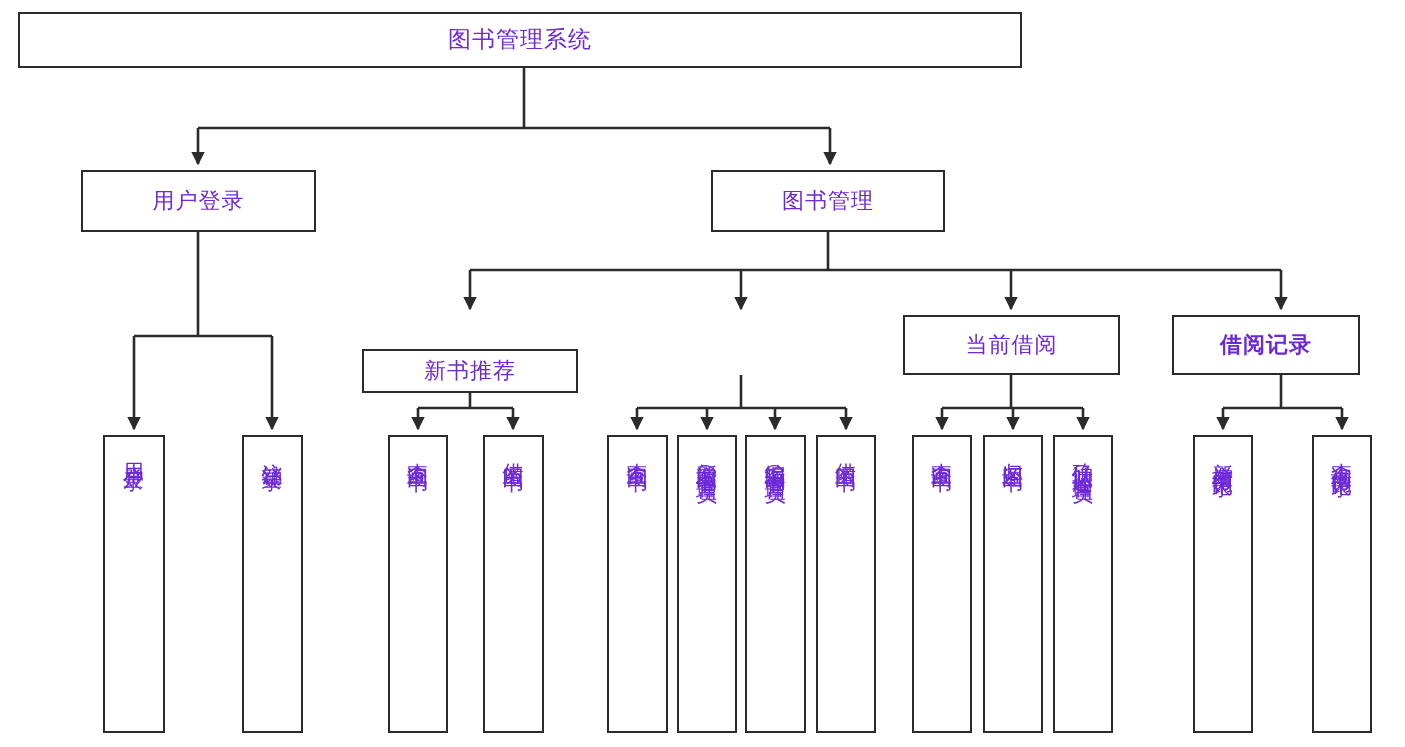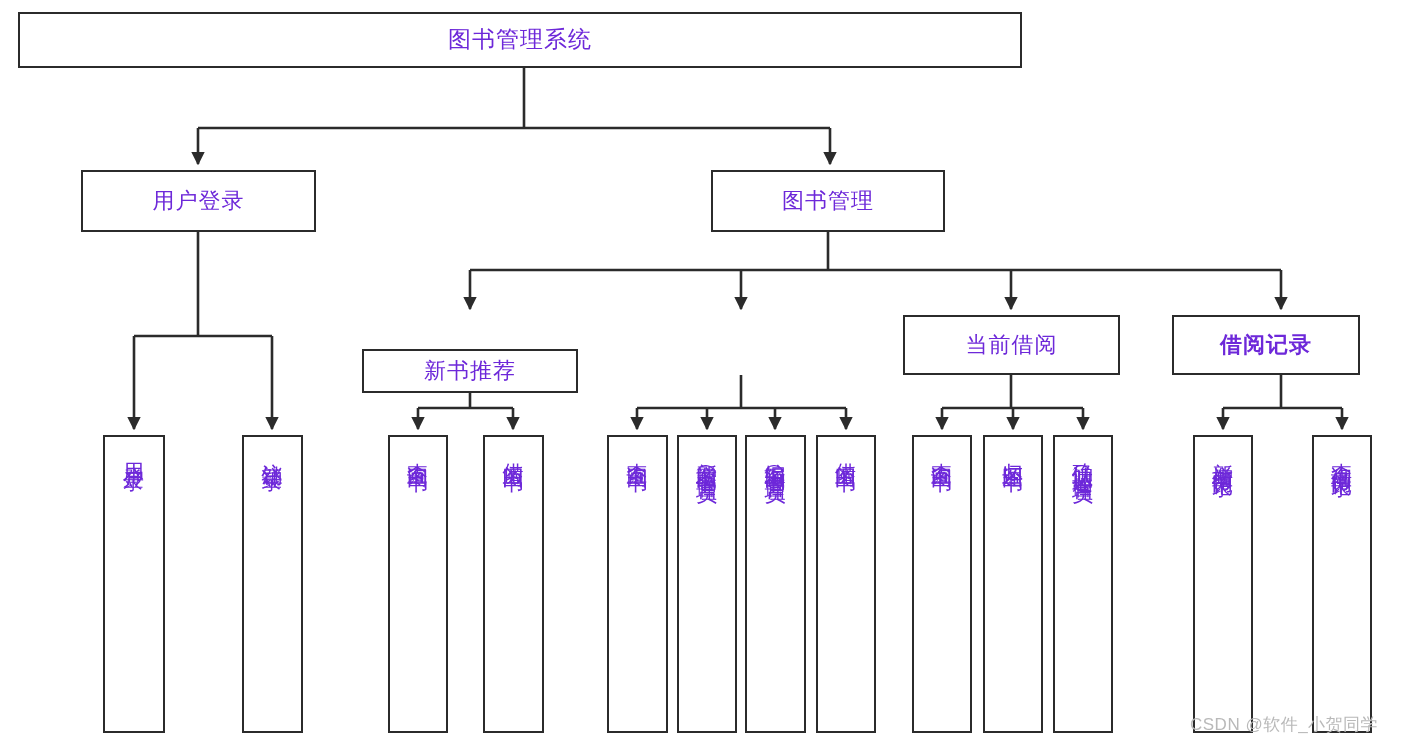--- a/index.html
+++ b/index.html
@@ -183,15 +183,14 @@
     <span class="label">确认归还（管理员）</span>
   </div>
 
   <div class="node vert" style="left:1193px; top:435px; width:60px; height:298px;">
     <span class="label">新增借阅记录</span>
   </div>
   <div class="node vert" style="left:1312px; top:435px; width:60px; height:298px;">
     <span class="label">查询借阅记录</span>
   </div>
 
-  <div class="watermark">CSDN @软件_小贺同学</div>
 
 </div>
 
 </body></html>

